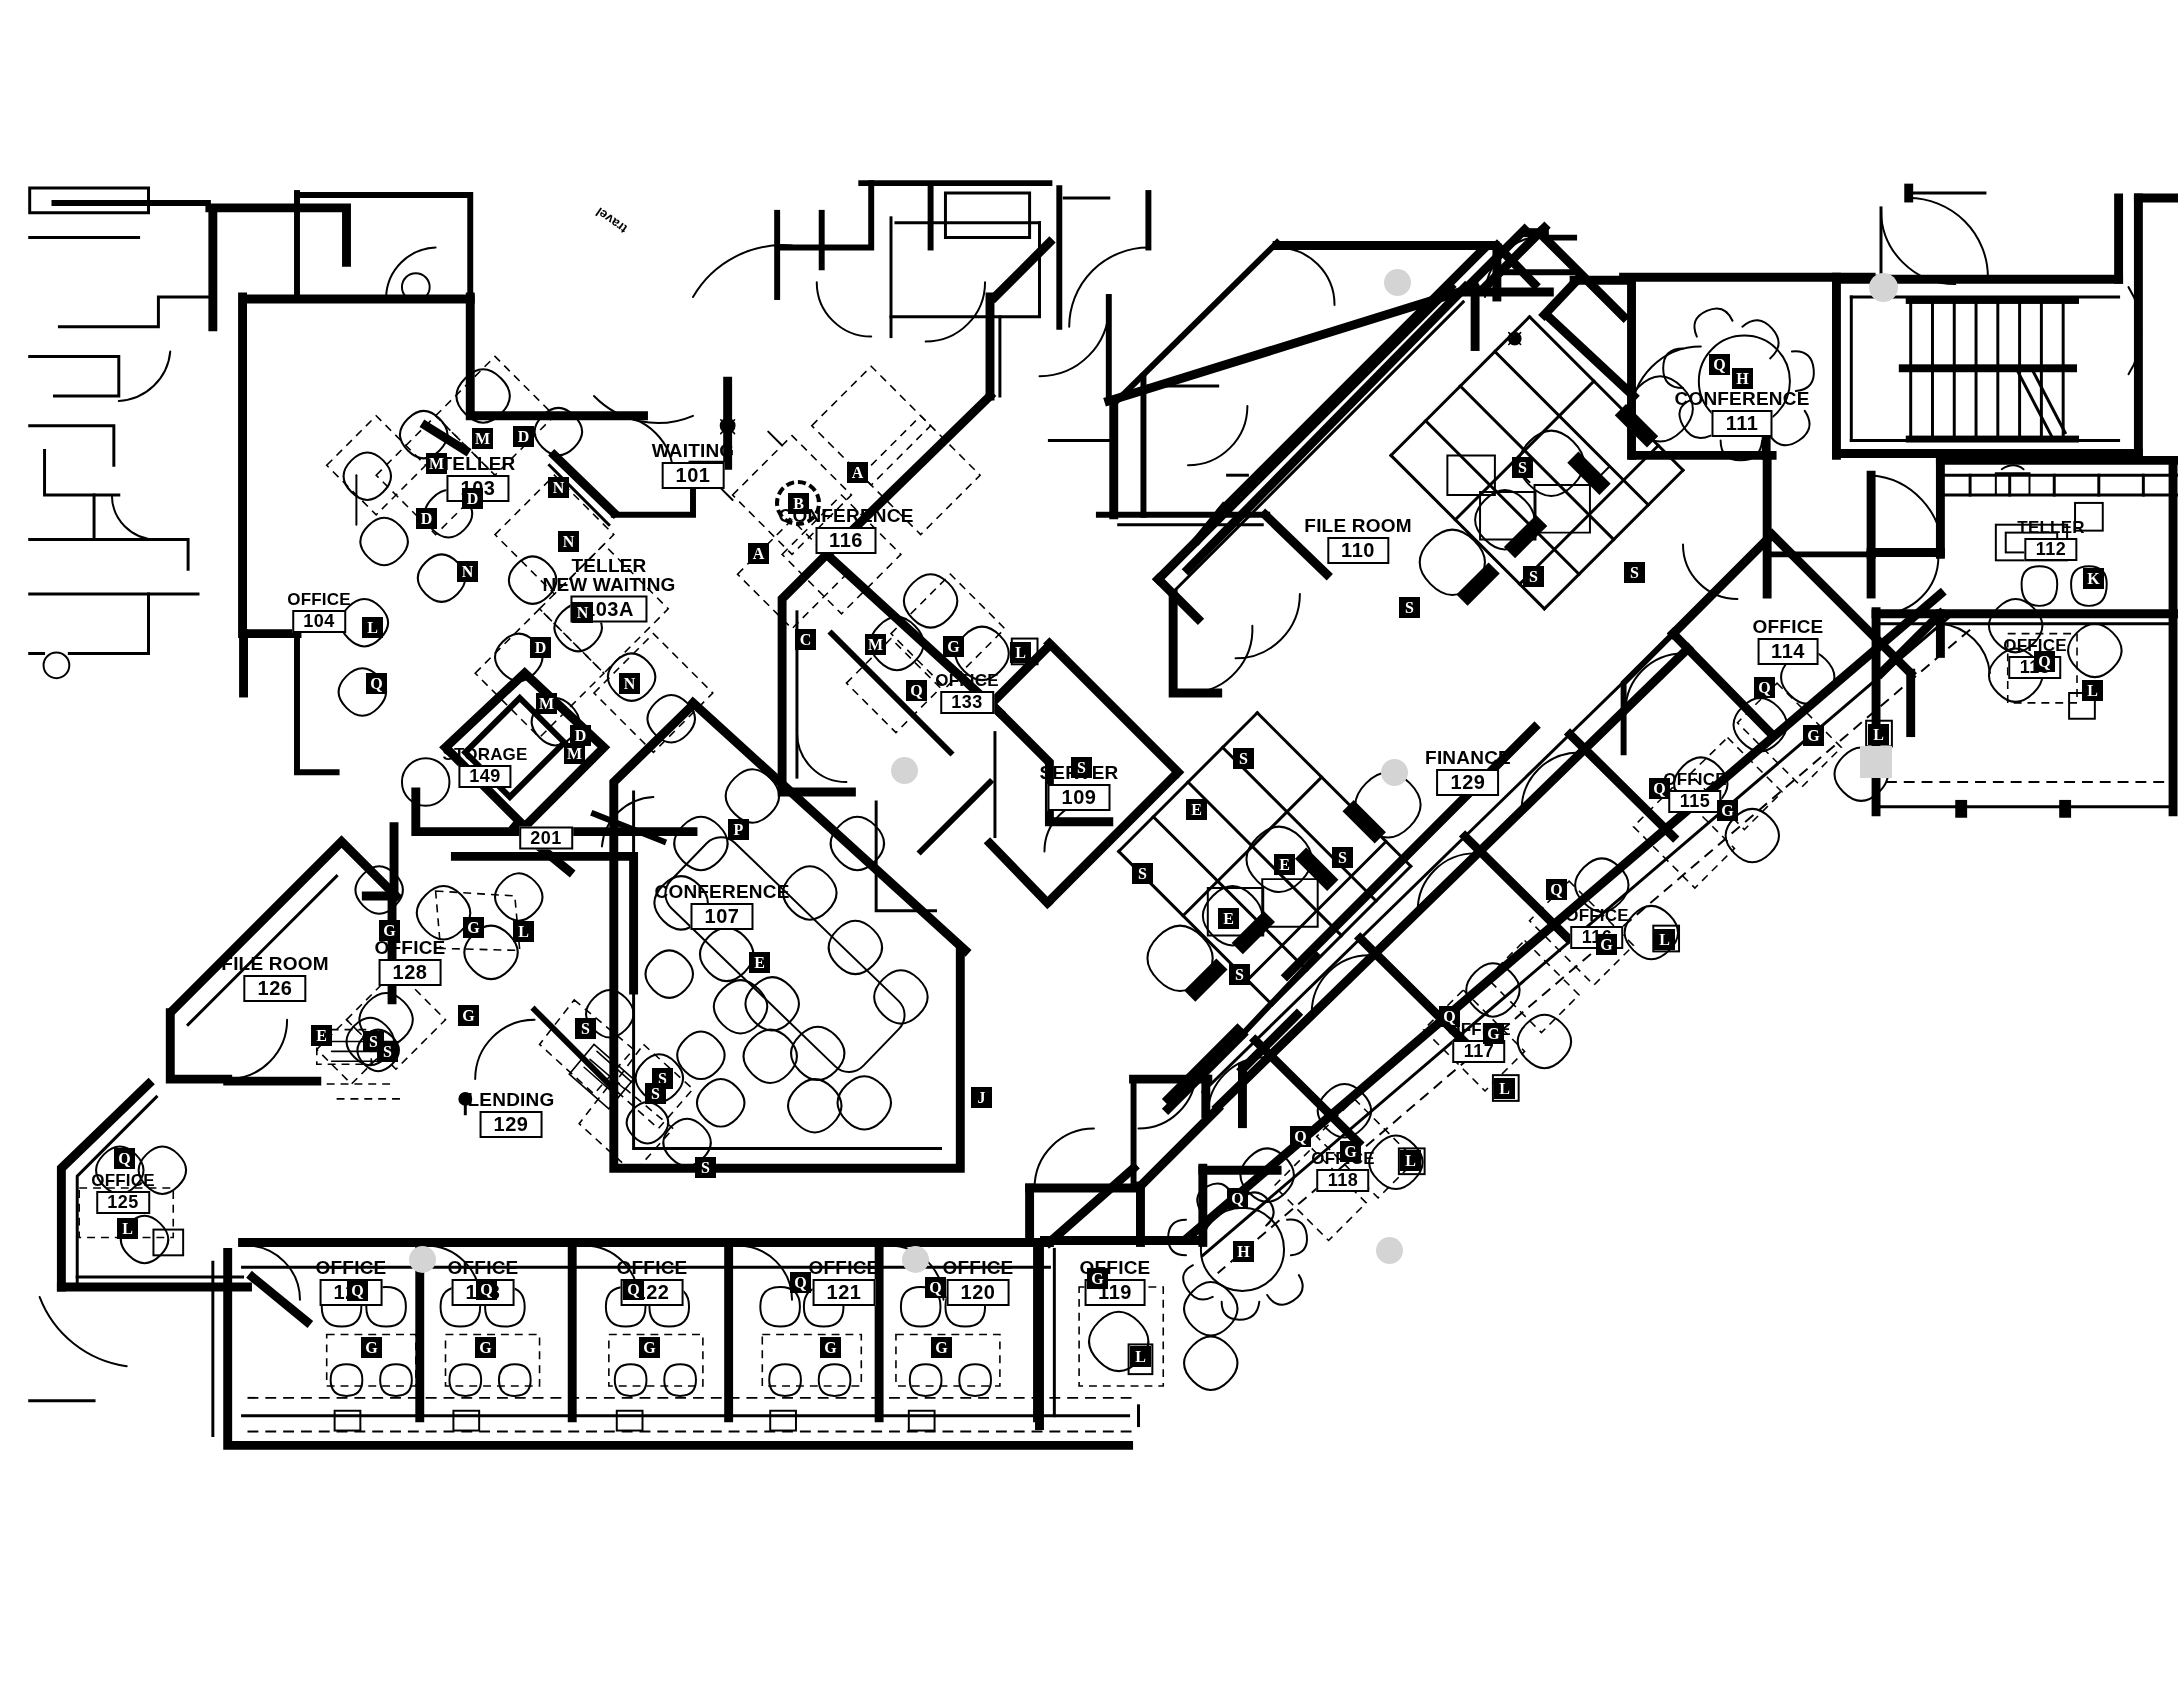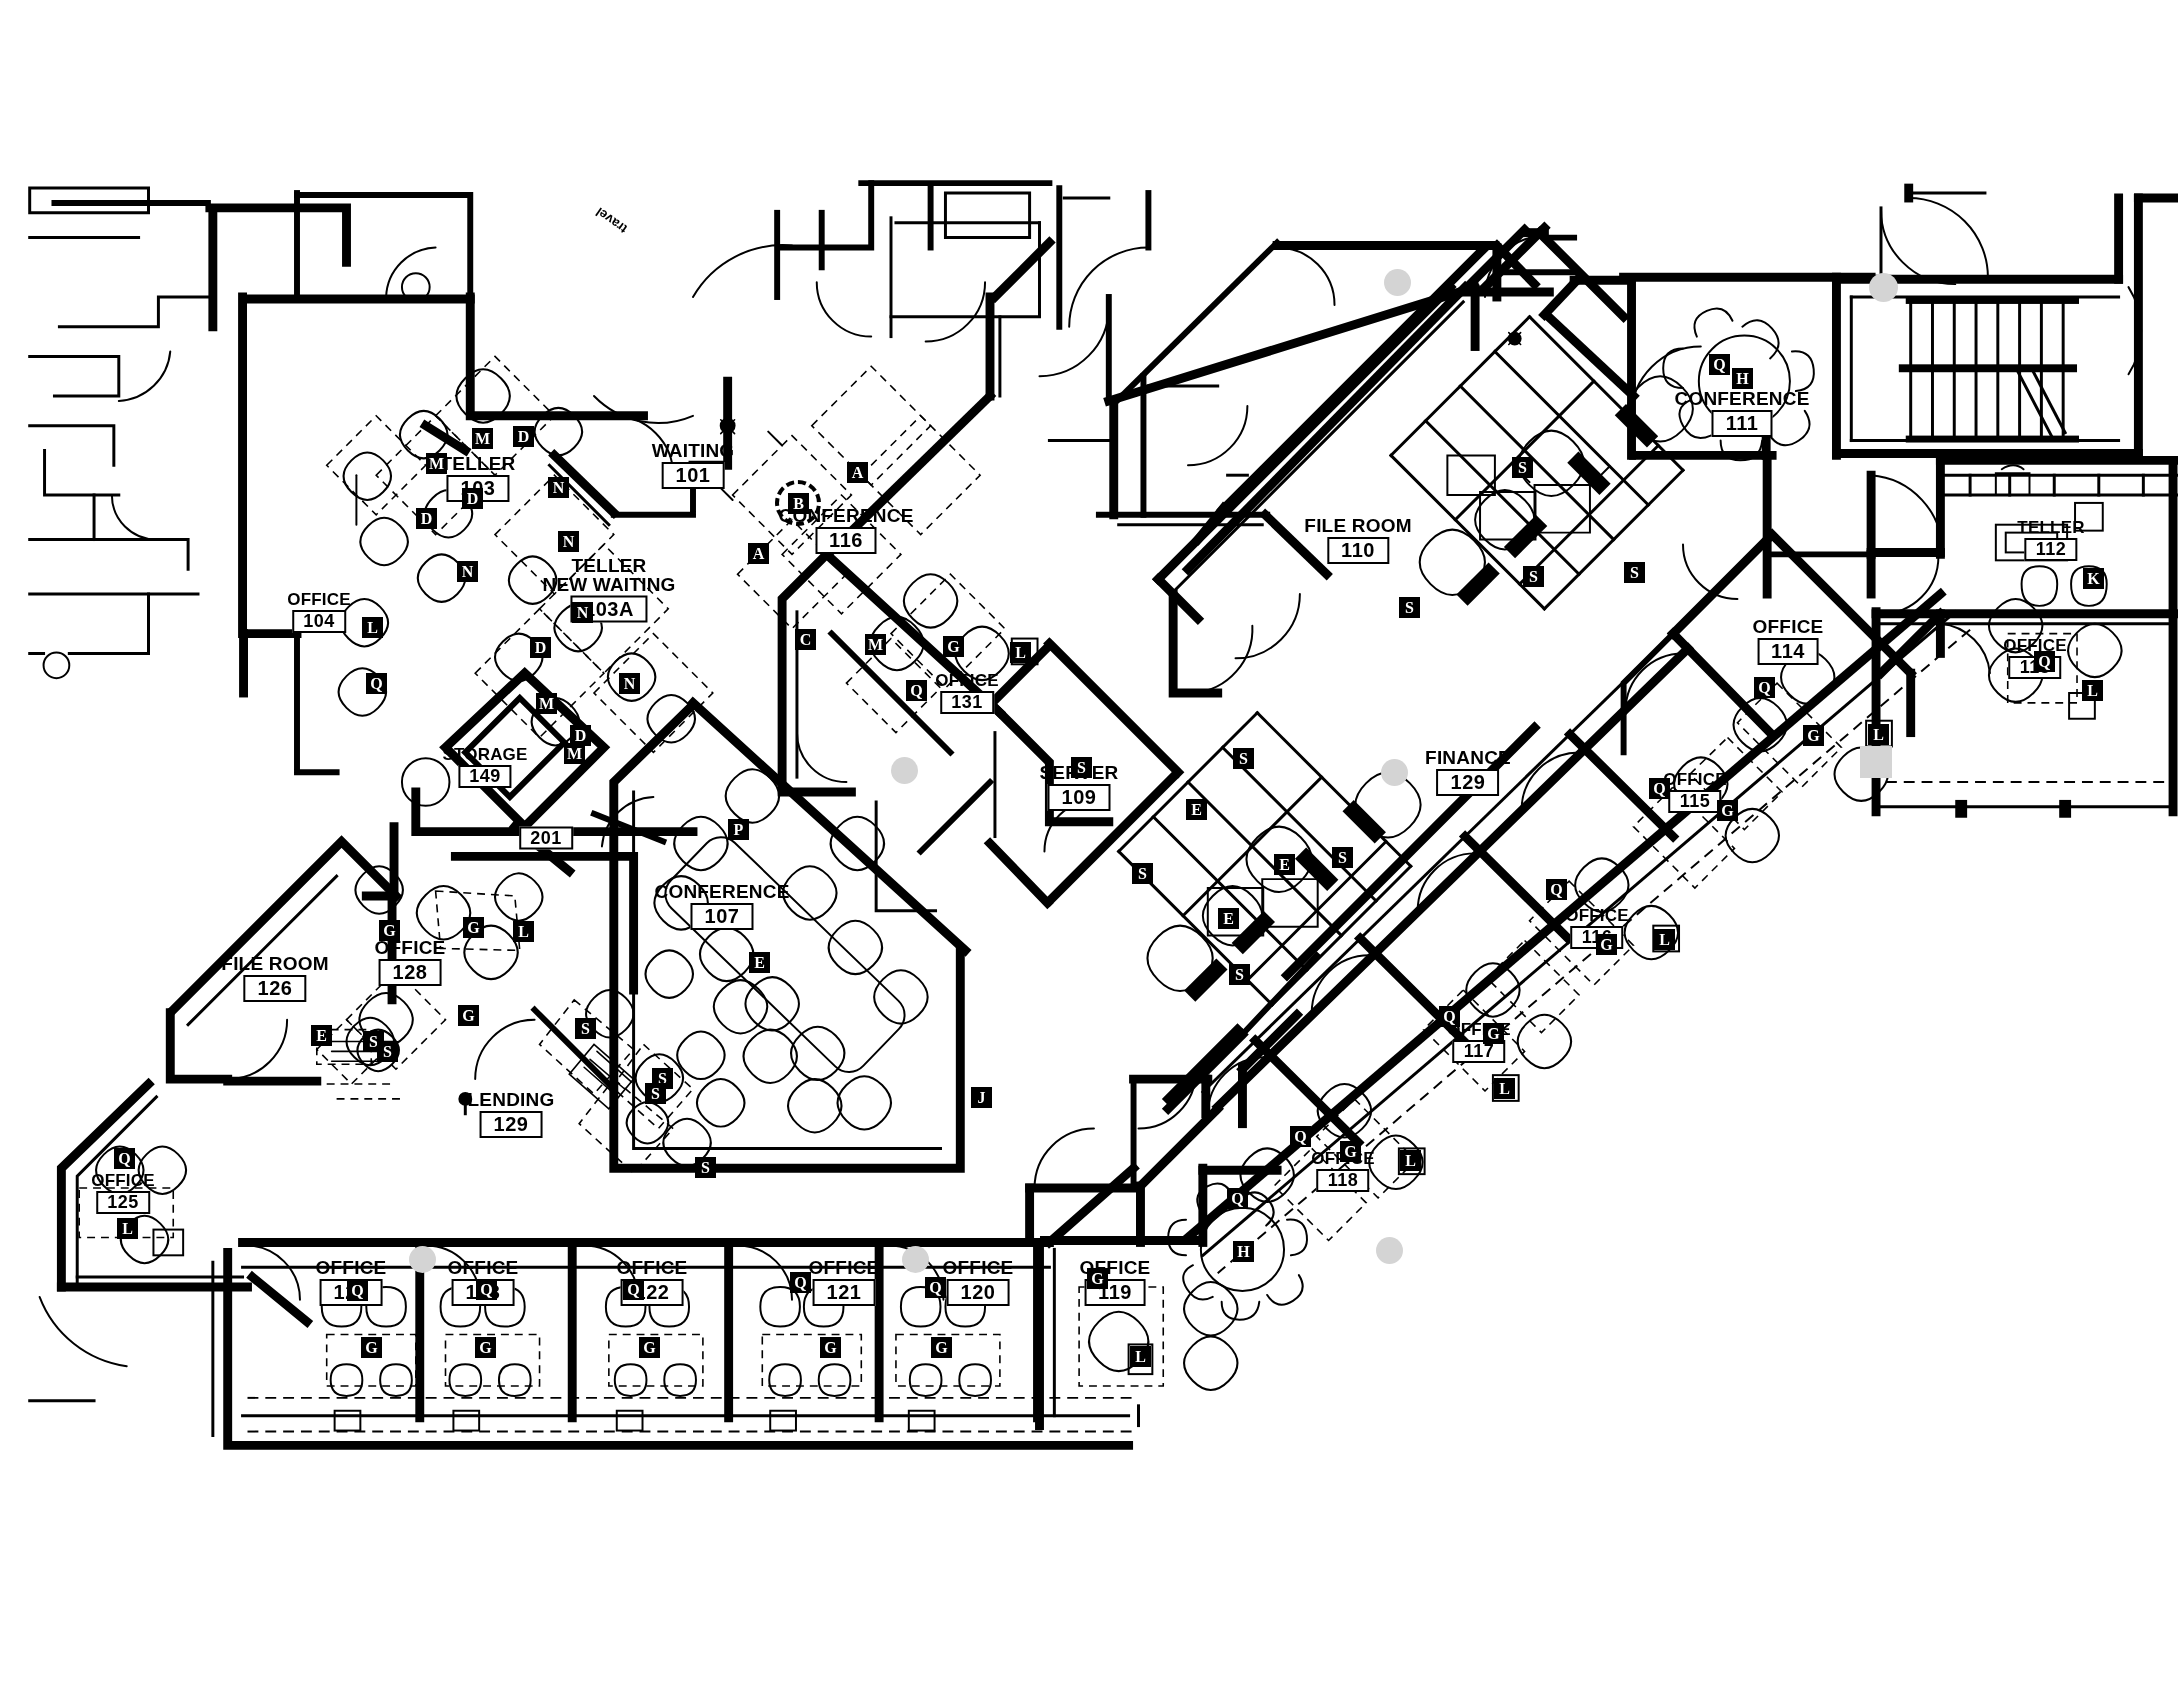--- a/index.html
+++ b/index.html
@@ -753,21 +753,21 @@
       </div>
       <div class="room-label small" style="left: 546px; top: 837px; transform: translate(-50%, -50%);">
         <div class="rl-num">201</div>
       </div>
       <div class="room-label" style="left: 722px; top: 906px; transform: translate(-50%, -50%);">
         <div class="rl-name">CONFERENCE</div>
         <div class="rl-num">107</div>
       </div>
       <div class="room-label small" style="left: 967px; top: 693px; transform: translate(-50%, -50%);">
         <div class="rl-name">OFFICE</div>
-        <div class="rl-num">131</div>
+        <div class="rl-num">133</div>
       </div>
       <div class="room-label" style="left: 1079px; top: 787px; transform: translate(-50%, -50%);">
         <div class="rl-name">SERVER</div>
         <div class="rl-num">109</div>
       </div>
       <div class="room-label" style="left: 1358px; top: 540px; transform: translate(-50%, -50%);">
         <div class="rl-name">FILE ROOM</div>
         <div class="rl-num">110</div>
       </div>
       <div class="room-label" style="left: 1742px; top: 413px; transform: translate(-50%, -50%);">

